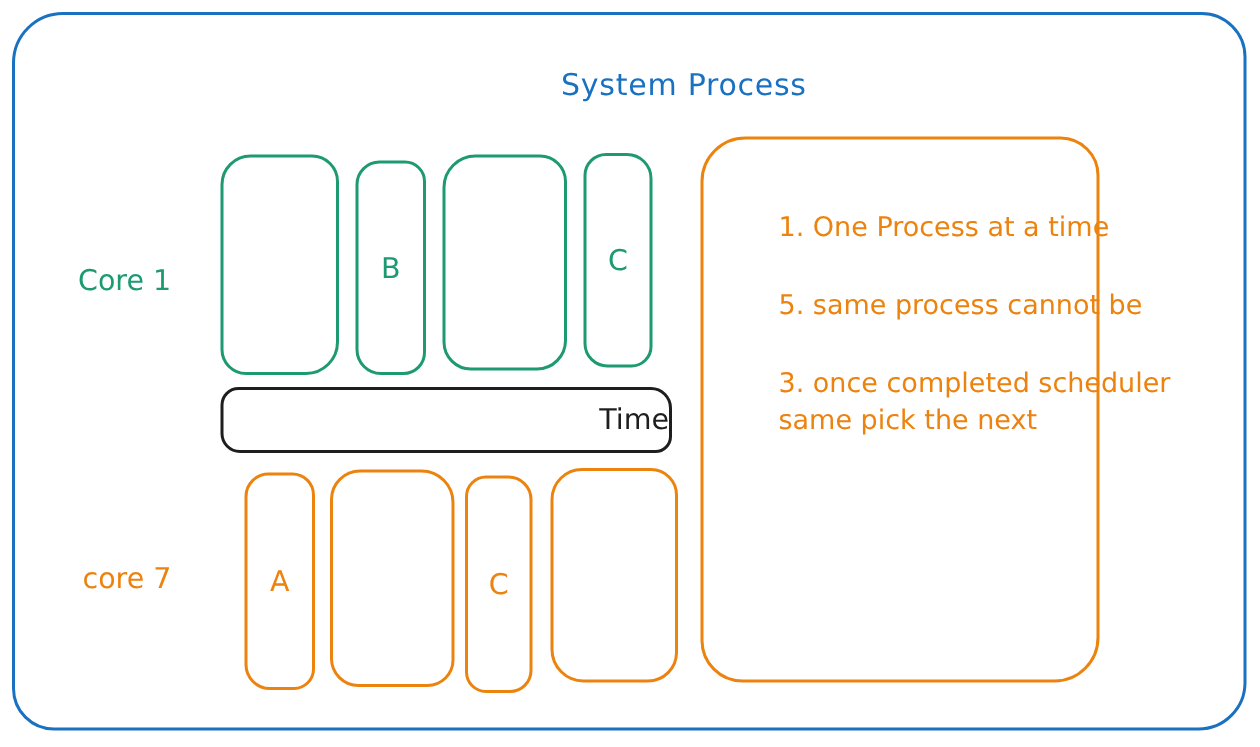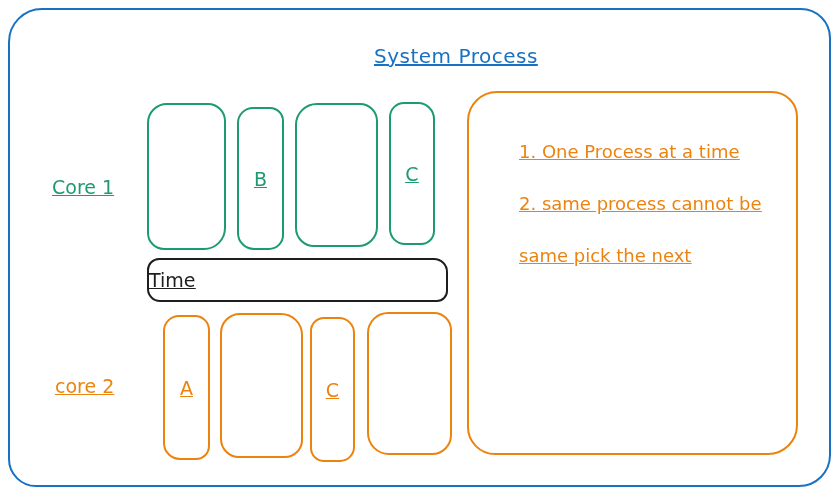--- a/index.html
+++ b/index.html
@@ -1,21 +1,21 @@
 <!DOCTYPE html>
 <html style="--blue: #1971c2; --green: #1d9a72; --orange: #ec830f; --ink: #1e1e1e;"><head>
 <meta charset="utf-8">
 <style>
   :root {
     --blue: #1971c2;
     --green: #1d9a72;
     --orange: #ec830f;
     --ink: #1e1e1e;
   }
-  * { margin: 0; padding: 0; box-sizing: border-box; text-decoration: underline; }
+  * { margin: 0; padding: 0; box-sizing: border-box; }
   html, body { background: #ffffff; }
   .stage {
     position: relative;
     width: 840px;
     height: 498px;
     background: #ffffff;
     font-family: "DejaVu Sans", sans-serif;
     overflow: hidden;
   }
   .abs { position: absolute; }
@@ -62,29 +62,29 @@
   .o3 { left: 310px; top: 317px; width: 45px; height: 145px; border-radius: 14px 16px 15px 14px; }
   .o4 { left: 367px; top: 312px; width: 85px; height: 143px; border-radius: 21px 18px 20px 22px; }
 
   .time-bar {
     left: 147px; top: 258px;
     width: 301px; height: 44px;
     border: 2.5px solid var(--ink);
     border-radius: 12px 14px 11px 13px;
     display: flex;
     align-items: center;
-    justify-content: flex-start;
+    justify-content: flex-end;
     font-size: 19px;
     color: var(--ink);
     background: #ffffff;
   }
 
   .notes-panel {
     left: 467px; top: 91px;
-    width: 331px; height: 364px;
+    width: 266px; height: 364px;
     border: 2px solid var(--orange);
     border-radius: 30px 26px 30px 28px;
     color: var(--orange);
     padding: 46px 4px 0 50px;
     background: #ffffff;
   }
   .note { font-size: 18px; line-height: 25px; white-space: nowrap; }
   .note + .note { margin-top: 27px; }
   .note .line { display: block; }
 </style>
@@ -109,40 +109,41 @@
     <span></span>
   </div>
   <div class="abs block green g4">
     <span>C</span>
   </div>
 
   <div class="abs time-bar">
     <span>Time</span>
   </div>
 
-  <div class="abs row-label core2-label">core 2</div>
+  <div class="abs row-label core2-label">core 7</div>
 
   <div class="abs block orange o1">
     <span>A</span>
   </div>
   <div class="abs block orange o2">
     <span></span>
   </div>
   <div class="abs block orange o3">
     <span>C</span>
   </div>
   <div class="abs block orange o4">
     <span></span>
   </div>
 
   <div class="abs notes-panel">
     <div class="note">
       <span class="line">1. One Process at a time</span>
     </div>
     <div class="note">
-      <span class="line">2. same process cannot be</span>
+      <span class="line">5. same process cannot be</span>
     </div>
     <div class="note">
+      <span class="line">3. once completed scheduler</span>
       <span class="line">same pick the next</span>
     </div>
   </div>
 
 </div>
 
 </body></html>

